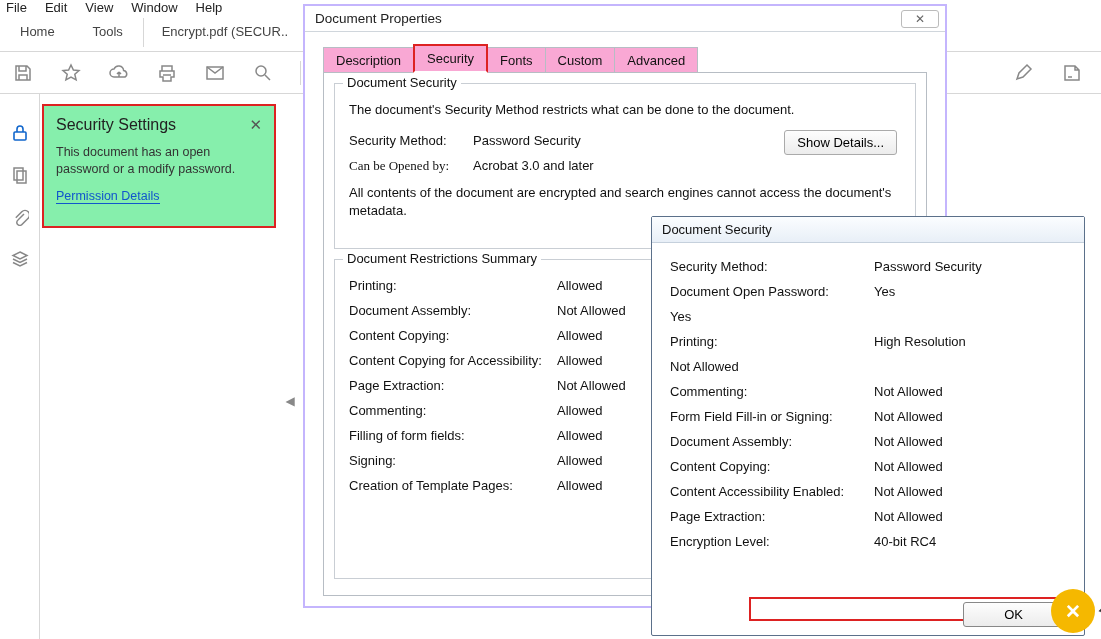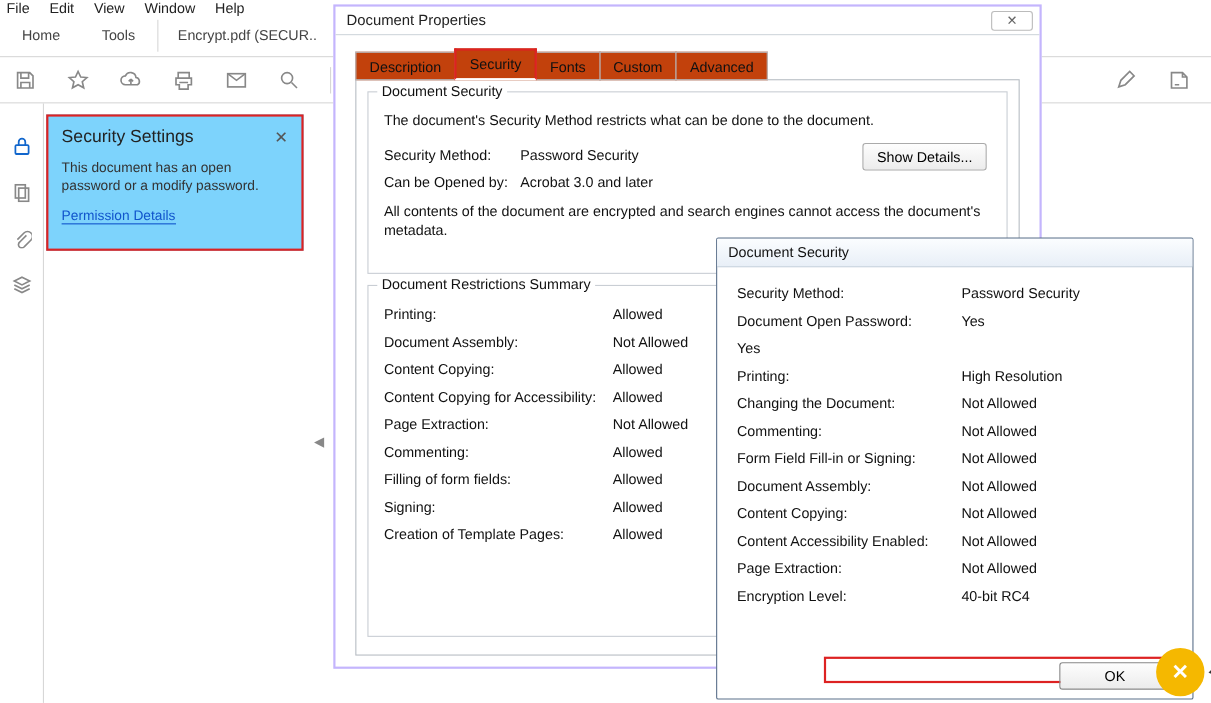--- a/index.html
+++ b/index.html
@@ -11,34 +11,34 @@
   .tabbar .apptab.tools { width:70px;text-align:center; }
   .tabbar .vsep { width:1px; background:#d7d7d7; margin: 4px 0;}
   .tabbar .filetab { padding: 10px 18px 8px 18px; color: #444; }
   .toolbar { height: 42px; border-bottom: 1px solid #d7d7d7; display: flex; align-items: center; gap: 26px; padding: 0 12px;}
   .toolbar .icon { color:#888; display:flex; align-items:center; justify-content:center; width:22px; height:22px; }
   .toolbar .sep { width:1px; height:24px; background:#d7d7d7;}
   .right-toolbar-area { position:absolute; right:0; top:52px; height:42px; display:flex; align-items:center; gap:26px; padding:0 18px;}
   .sidebar { position:absolute; left:0; top:94px; bottom:0; width:40px; border-right:1px solid #d7d7d7; display:flex; flex-direction:column; align-items:center; gap:20px; padding-top:28px;}
   .sidebar .sicon { width:22px; height:22px; color:#888; display:flex; align-items:center; justify-content:center;}
   .sidebar .sicon.active { color:#1166cc; }
-  .security-panel { position:absolute; left:42px; top:104px; width:234px; height:124px; border:2px solid #d22; background:#7dd3fc; padding:10px 12px 8px 12px;}
+  .security-panel { position:absolute; left:42px; top:104px; width:234px; height:124px; border:2px solid #d22; background:#86efac; padding:10px 12px 8px 12px;}
   .security-panel .sp-header { display:flex; justify-content:space-between; align-items:center; margin-bottom:10px;}
   .security-panel .sp-title { font-size:16px; color:#222; }
   .security-panel .sp-close { font-size:15px; color:#555; cursor:pointer;}
   .security-panel .sp-body { font-size:12.5px; color:#333; line-height:1.35; margin-bottom:10px;}
   .security-panel .sp-link { color:#1155cc; font-size:12.5px; border-bottom:1px solid #1155cc; cursor:pointer;}
   .collapse-handle { position:absolute; left:284px; top:390px; width:12px; height:22px; color:#888; font-size:12px; display:flex; align-items:center; justify-content:center;}
   
   .dlg-props { position:absolute; left:303px; top:4px; width:644px; height:604px; border:2px solid #c4b5fd; background:#fff;}
   .dlg-props .titlebar { height:26px; display:flex; align-items:center; justify-content:space-between; padding:0 6px 0 10px; border-bottom:1px solid #d0d6dc;}
   .dlg-props .titlebar .ttl { font-size:13.5px; color:#222; }
   .dlg-props .titlebar .winclose { width:38px; height:18px; border:1px solid #bbb; border-radius:3px; display:flex; align-items:center; justify-content:center; font-size:12px; color:#666; cursor:pointer;}
   .tabs { display:flex; align-items:flex-end; padding: 12px 0 0 18px; height:40px;}
-  .tabs .tab { padding:5px 12px; border:1px solid #b7bdc4; border-bottom:none; background:#c2410c; position:relative; top:1px; cursor:pointer; color:#111;}
+  .tabs .tab { padding:5px 12px; border:1px solid #b7bdc4; border-bottom:none; background:#f9a8d4; position:relative; top:1px; cursor:pointer; color:#111;}
   .tabs .tab:not(:first-child){ margin-left:-1px;}
   .tabs .tab.active { border:2px solid #d22; border-bottom:2px solid #fff; z-index:2;}
   .tabcontent { border:1px solid #b7bdc4; margin:0 18px 18px 18px; height:524px; position:relative;}
   .groupbox { border:1px solid #c9ced4; margin: 10px 10px 8px 10px; padding: 18px 14px 14px 14px; position:relative;}
   .grouplabel { position:absolute; left:8px; top:-9px; background:#fff; padding:0 4px; color:#111; font-size:13px;}
   .docsec-desc { color:#111; margin-bottom:16px;}
   .kvrow { display:flex; margin-bottom:10px;}
   .kvrow .klbl { width:208px; text-align:left; padding-right:10px; color:#111;}
   .kvrow .kval { color:#111;}
   .showdetails-btn { position:absolute; right:18px; top:46px; border:1px solid #aaa; background:linear-gradient(#fdfdfd,#ececec); padding:4px 12px; border-radius:3px; cursor:pointer;}
@@ -176,21 +176,21 @@
   </div>
   <div class="tabcontent">
     <div class="groupbox" style="height:166px;">
       <span class="grouplabel">Document Security</span>
       <div class="docsec-desc">The document's Security Method restricts what can be done to the document.</div>
       <div class="kvrow">
         <span class="klbl" style="width:124px;">Security Method:</span>
         <span class="kval">Password Security</span>
       </div>
       <div class="kvrow">
-        <span class="klbl" style="width:124px;">Can be Opened by:</span>
+        <span class="klbl" style="width:124px;font-family:Liberation Serif, serif;">Can be Opened by:</span>
         <span class="kval">Acrobat 3.0 and later</span>
       </div>
       <button class="showdetails-btn">Show Details...</button>
       <div class="enc-note">All contents of the document are encrypted and search engines cannot access the document's metadata.</div>
     </div>
     <div class="groupbox restrictions" style="height:320px;">
       <span class="grouplabel">Document Restrictions Summary</span>
       <div class="kvrow">
           <span class="klbl">Printing:</span>
           <span class="kval">Allowed</span>
@@ -245,21 +245,20 @@
         <span class="kval">Yes</span>
       </div>
     <div class="kvrow">
         <span class="kval">Yes</span>
       </div>
     <div class="kvrow">
         <span class="klbl">Printing:</span>
         <span class="kval">High Resolution</span>
       </div>
     <div class="kvrow">
-        <span class="klbl">Changing the Document:</span>
         <span class="kval">Not Allowed</span>
       </div>
     <div class="kvrow">
         <span class="klbl">Commenting:</span>
         <span class="kval">Not Allowed</span>
       </div>
     <div class="kvrow">
         <span class="klbl">Form Field Fill-in or Signing:</span>
         <span class="kval">Not Allowed</span>
       </div>

